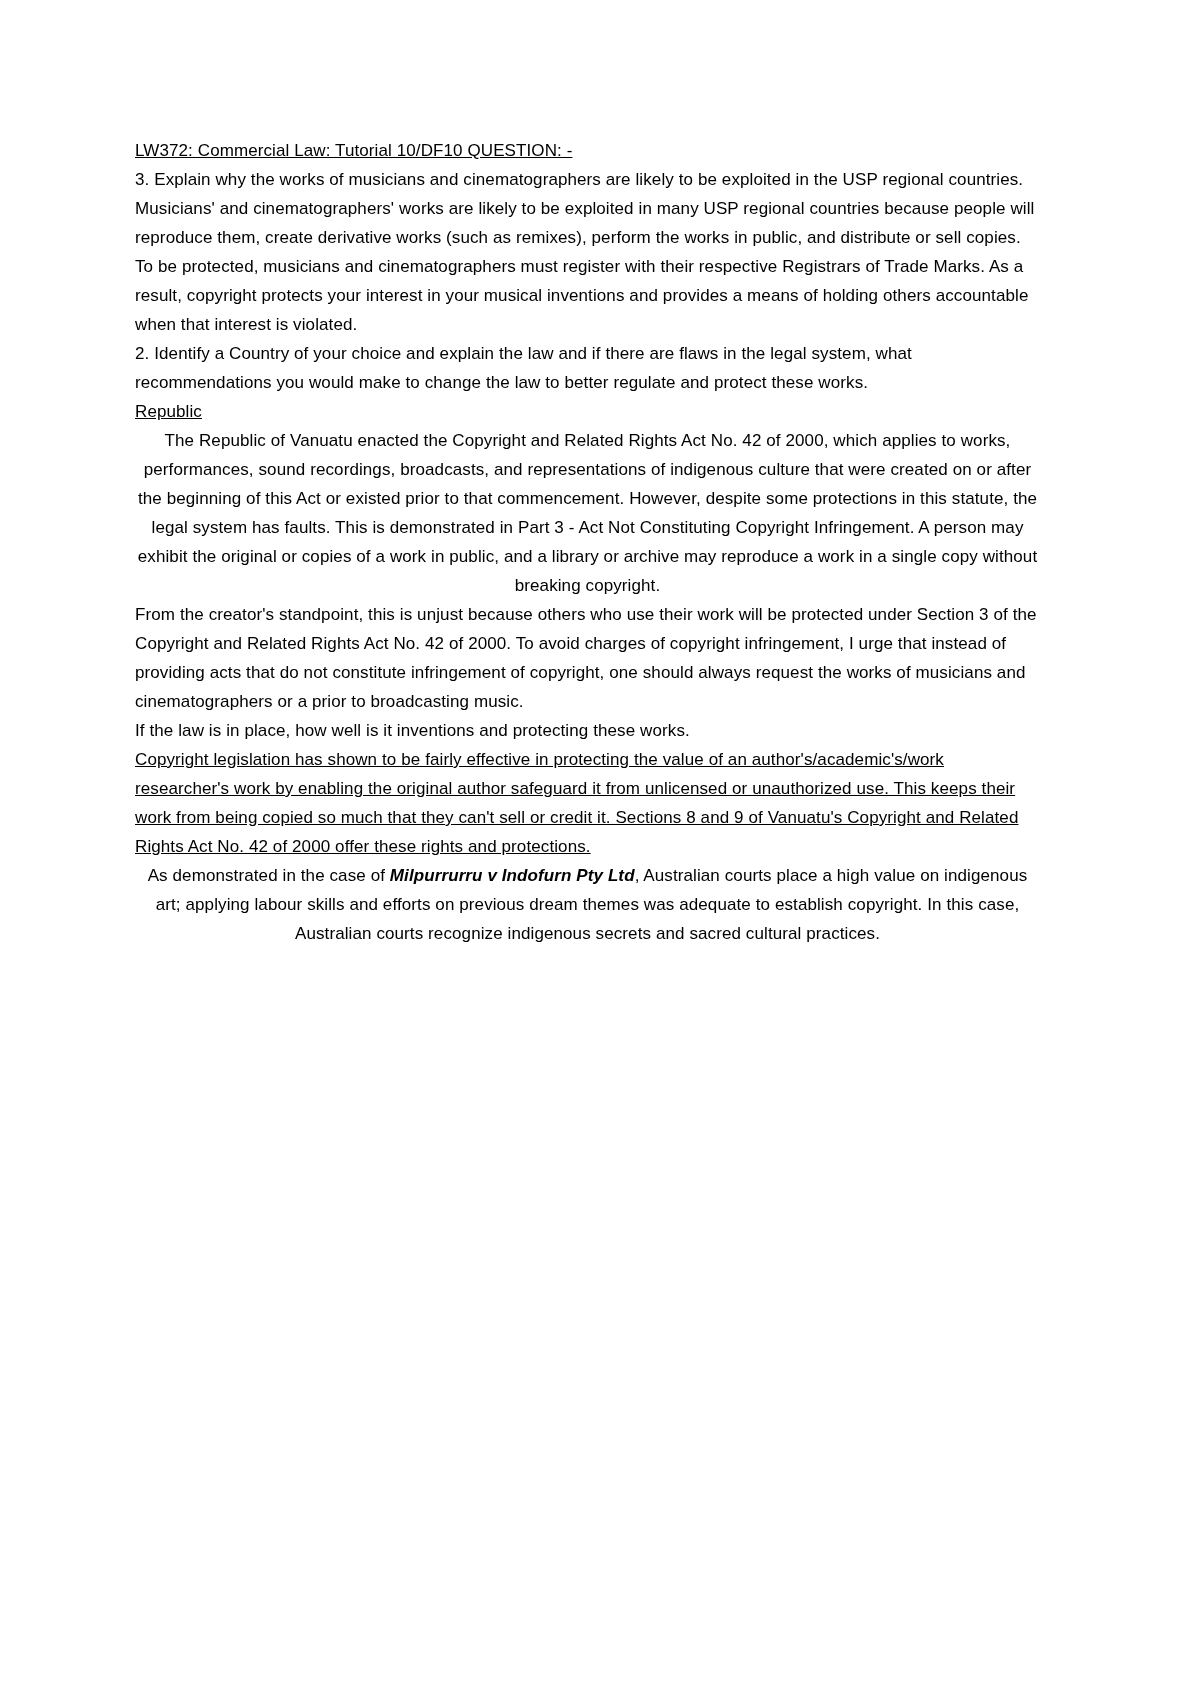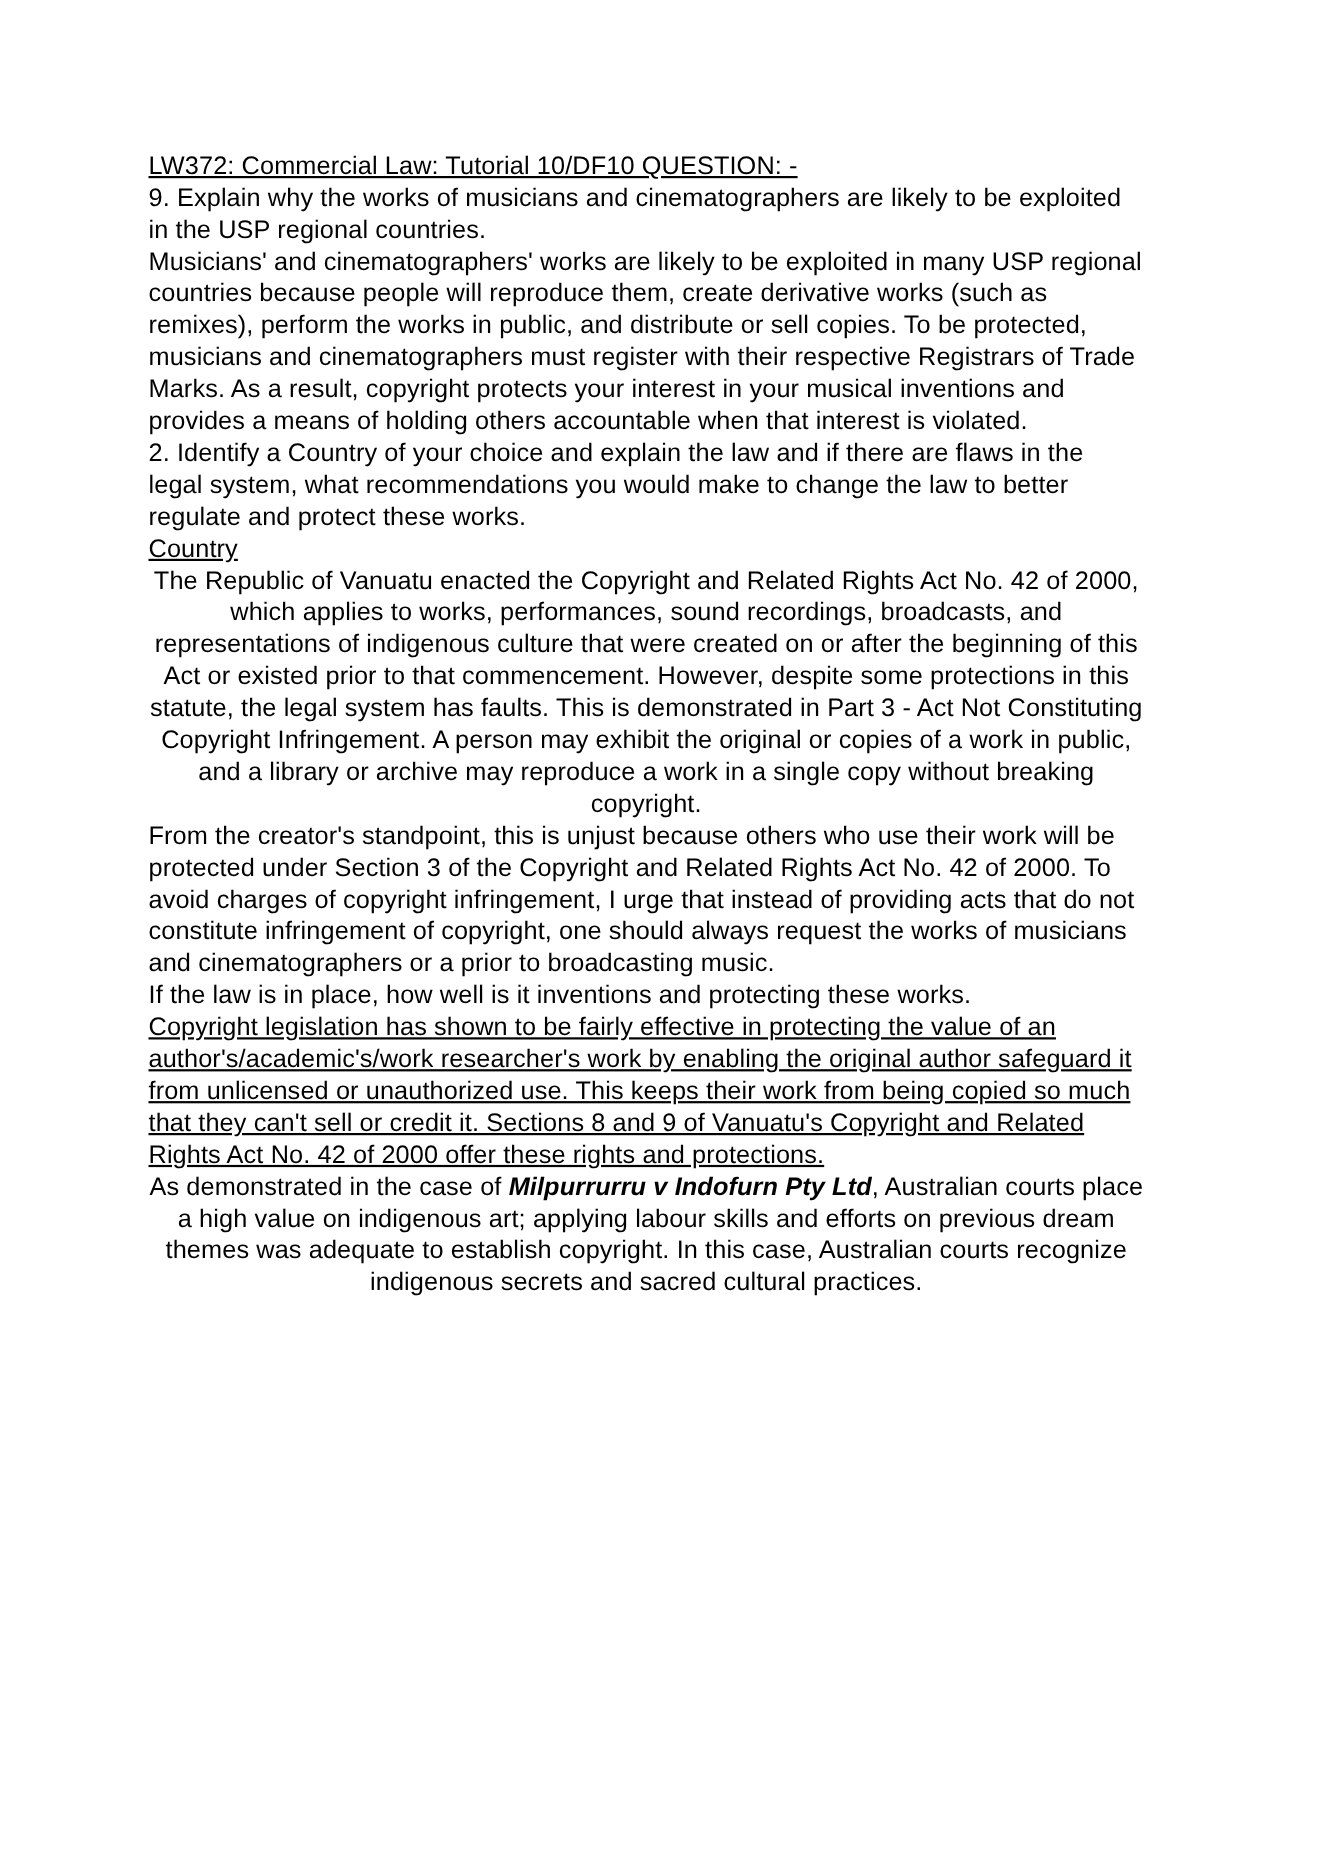--- a/index.html
+++ b/index.html
@@ -15,21 +15,21 @@
     color: #000000;
   }
   .doc {
     position: absolute;
     top: 136px;
     left: 135px;
     width: 905px;
   }
   .doc p, .doc h1, .doc h2, .doc h3 {
     margin: 0;
-    font-size: 23px;
+    font-size: 17px;
     line-height: 29px;
     font-weight: 400;
     letter-spacing: 0.1px;
   }
   .bold { font-weight: 700; }
   .underline { text-decoration: underline; }
   .doc-title { margin-bottom: 19px; }
   .instruction { margin-bottom: 31px; }
   .q1-heading { margin-bottom: 0; }
   .q1-answer { margin-top: 0; }
@@ -43,27 +43,27 @@
   .case-name { font-weight: 700; font-style: italic; }
 </style>
 </head>
 <body>
 
 <div class="doc">
 
   <h1 class="doc-title bold underline">LW372: Commercial Law: Tutorial 10/DF10 QUESTION: -</h1>
 
 
-  <p class="q1-heading bold">9. Explain why the works of musicians and cinematographers are likely to be exploited in the USP regional countries.</p>
+  <p class="q1-heading bold">3. Explain why the works of musicians and cinematographers are likely to be exploited in the USP regional countries.</p>
 
   <p class="q1-answer">Musicians' and cinematographers' works are likely to be exploited in many USP regional countries because people will reproduce them, create derivative works (such as remixes), perform the works in public, and distribute or sell copies. To be protected, musicians and cinematographers must register with their respective Registrars of Trade Marks. As a result, copyright protects your interest in your musical inventions and provides a means of holding others accountable when that interest is violated.</p>
 
   <p class="q2-heading bold">2. Identify a Country of your choice and explain the law and if there are flaws in the legal system, what recommendations you would make to change the law to better regulate and protect these works.</p>
 
-  <h2 class="country-heading bold underline">Country</h2>
+  <h2 class="country-heading bold underline">Republic</h2>
 
   <p class="republic-para">The Republic of Vanuatu enacted the Copyright and Related Rights Act No. 42 of 2000, which applies to works, performances, sound recordings, broadcasts, and representations of indigenous culture that were created on or after the beginning of this Act or existed prior to that commencement. However, despite some protections in this statute, the legal system has faults. This is demonstrated in Part 3 - Act Not Constituting Copyright Infringement. A person may exhibit the original or copies of a work in public, and a library or archive may reproduce a work in a single copy without breaking copyright.</p>
 
   <p class="creator-para">From the creator's standpoint, this is unjust because others who use their work will be protected under Section 3 of the Copyright and Related Rights Act No. 42 of 2000. To avoid charges of copyright infringement, I urge that instead of providing acts that do not constitute infringement of copyright, one should always request the works of musicians and cinematographers or a prior to broadcasting music.</p>
 
   <p class="q3-heading bold">If the law is in place, how well is it inventions and protecting these works.</p>
 
   <p class="q3-para1">Copyright legislation has shown to be fairly effective in protecting the value of an author's/academic's/work researcher's work by enabling the original author safeguard it from unlicensed or unauthorized use. This keeps their work from being copied so much that they can't sell or credit it. Sections 8 and 9 of Vanuatu's Copyright and Related Rights Act No. 42 of 2000 offer these rights and protections.</p>
 
   <p class="case-para"><span>As demonstrated in the case of </span><span class="case-name">Milpurrurru v Indofurn Pty Ltd</span><span>, Australian courts place a high value on indigenous art; applying labour skills and efforts on previous dream themes was adequate to establish copyright. In this case, Australian courts recognize indigenous secrets and sacred cultural practices.</span></p>

